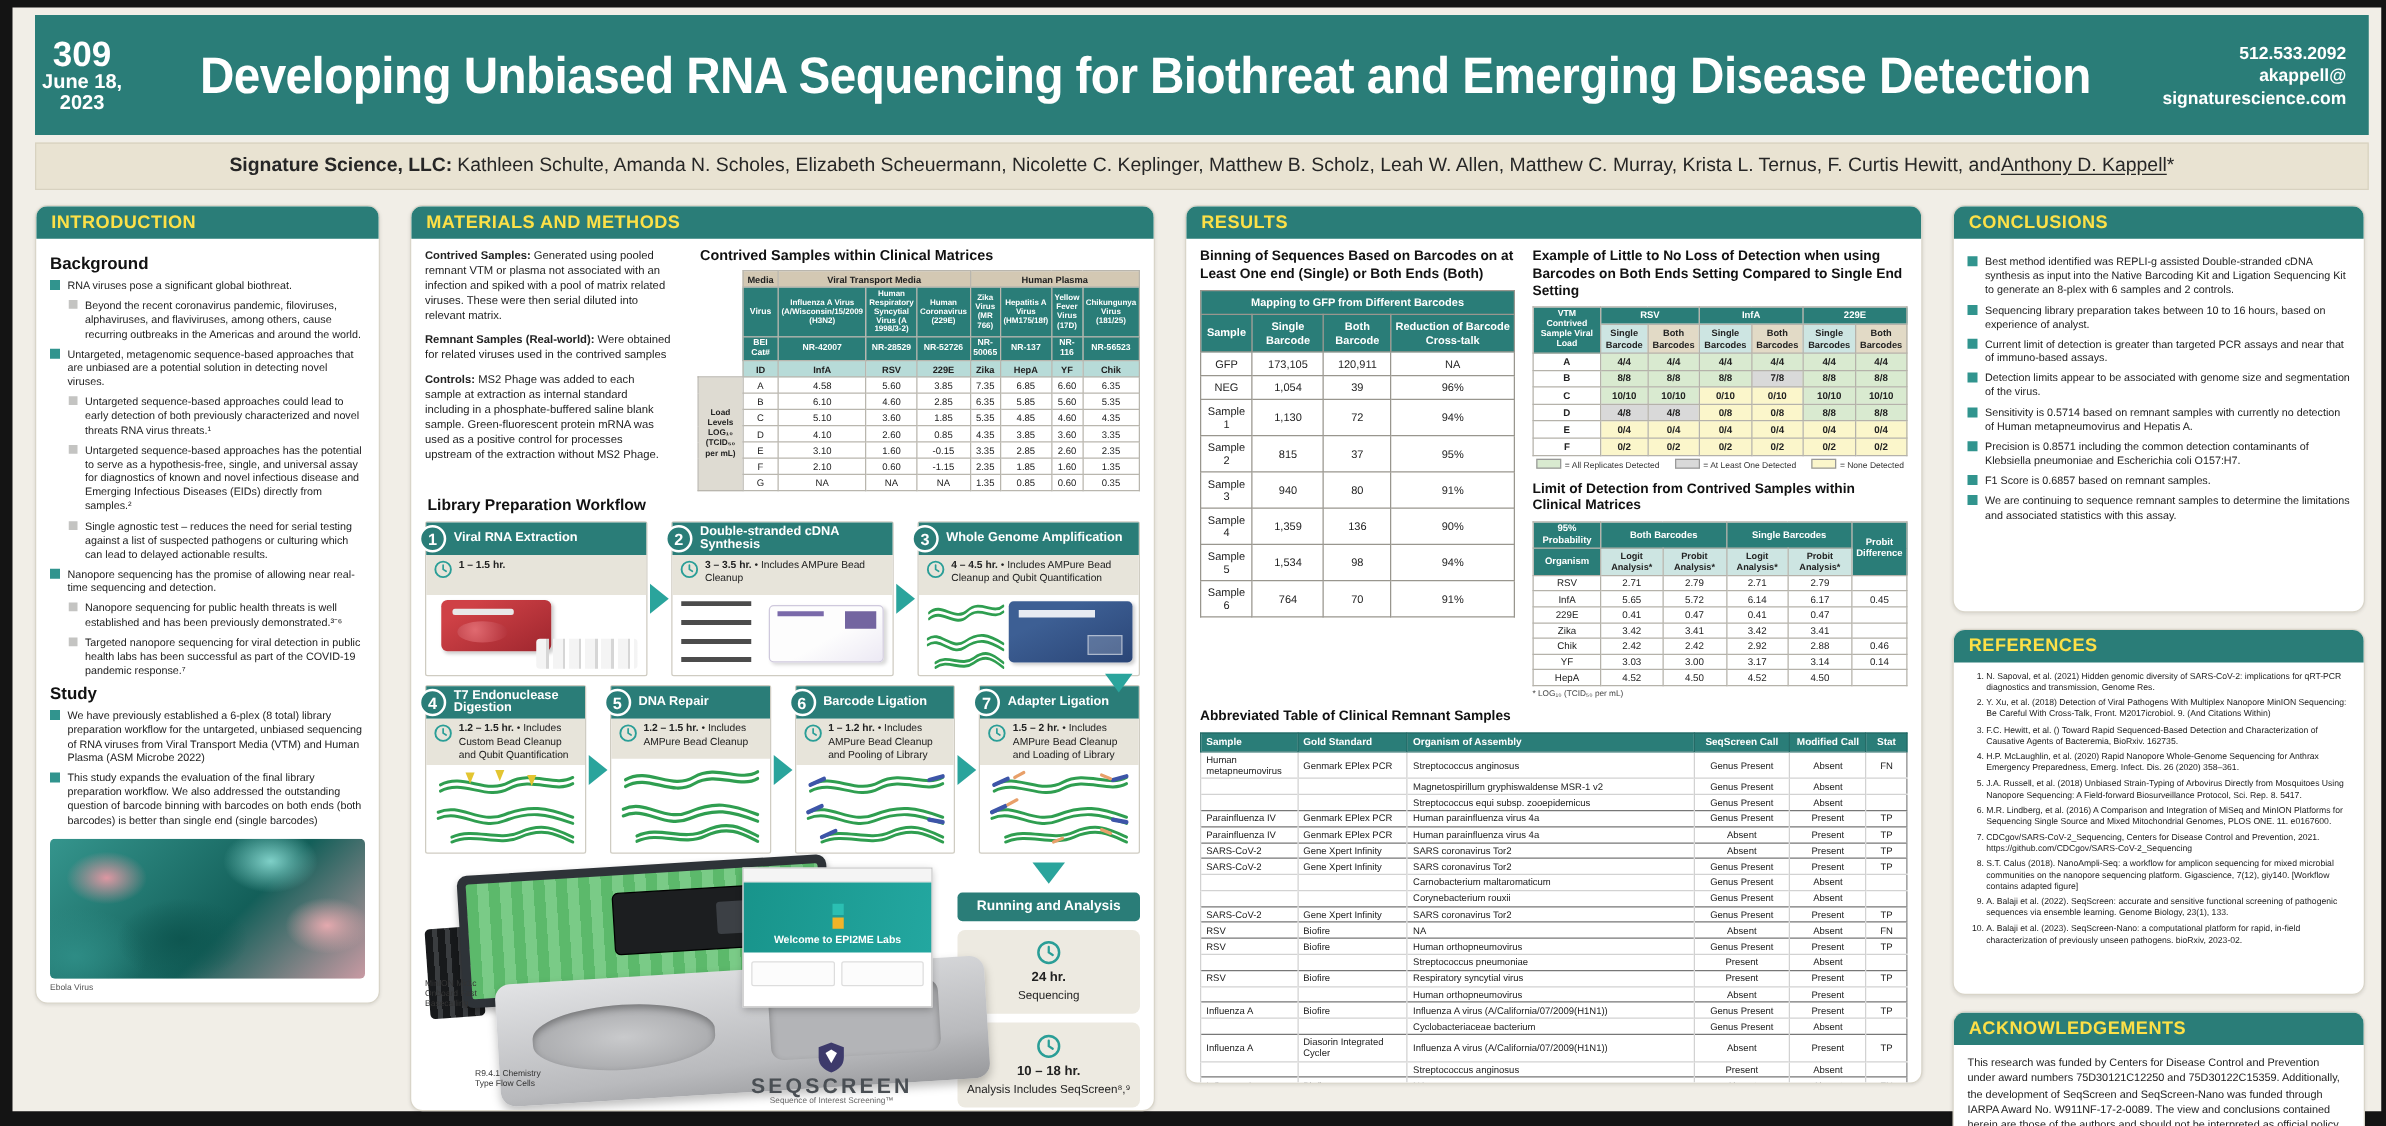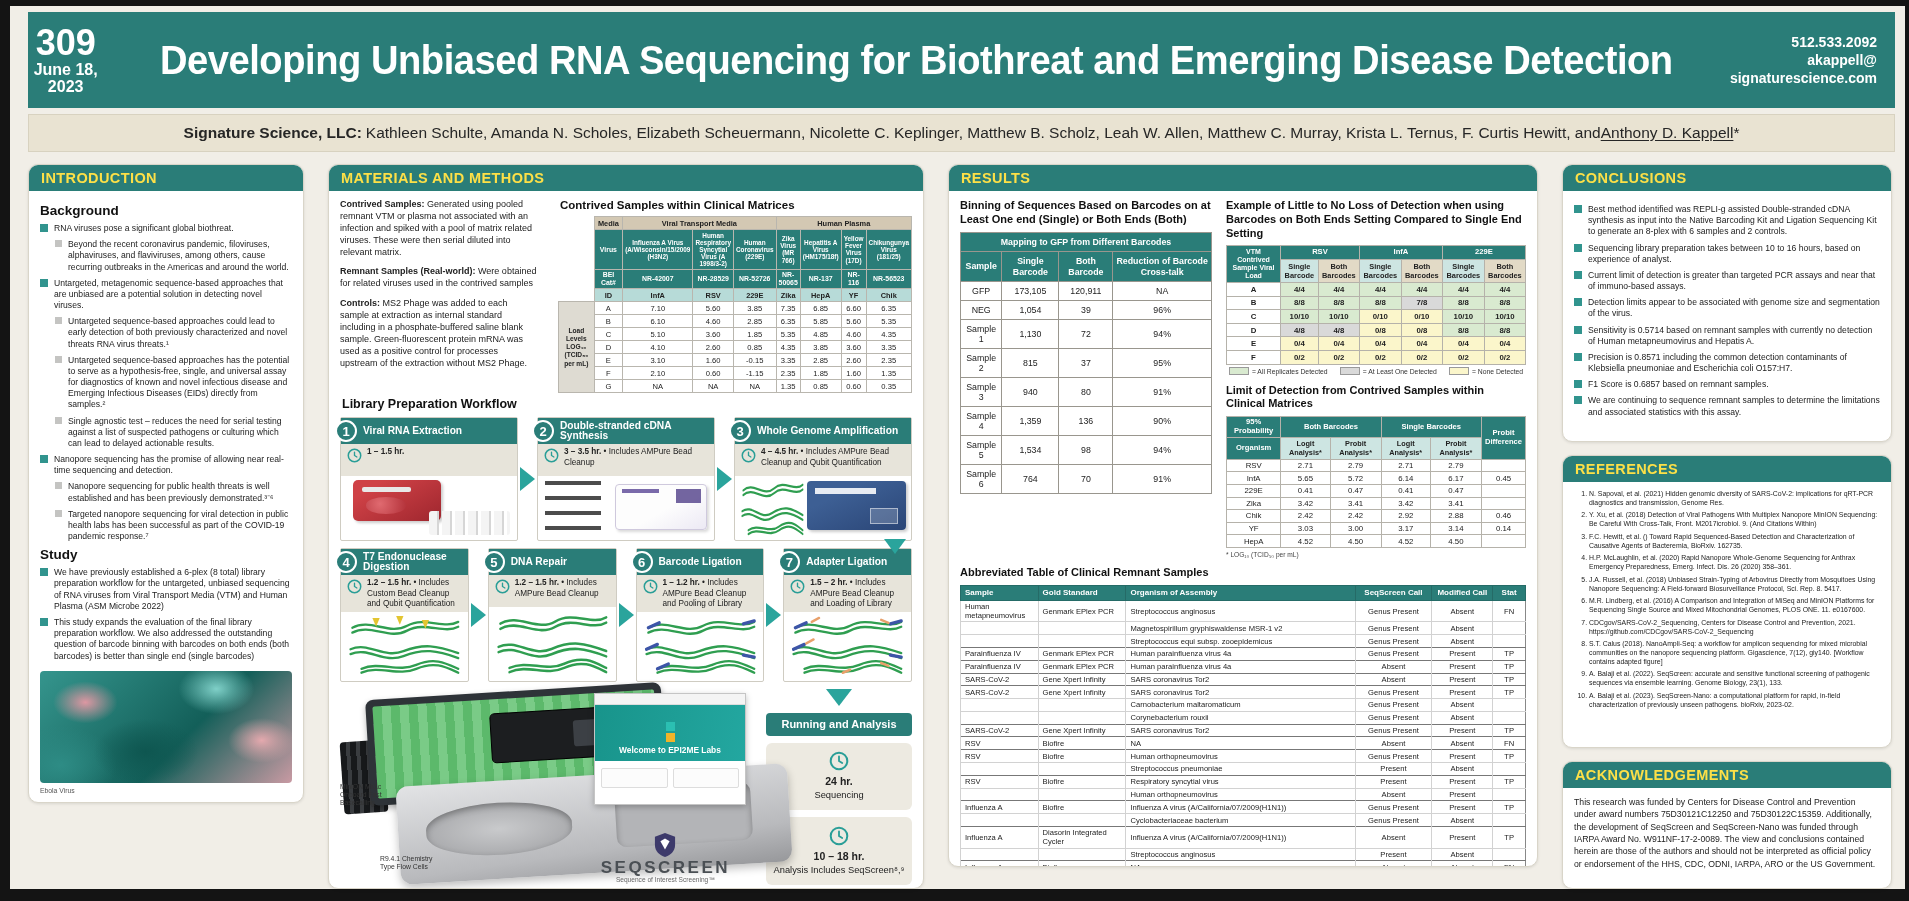--- a/index.html
+++ b/index.html
@@ -2,35 +2,35 @@
 <html><head>
 <meta charset="utf-8">
 <style>
 *{margin:0;padding:0;box-sizing:border-box}
 html,body{width:1909px;height:901px}
 body{background:#141414;font-family:"Liberation Sans",sans-serif;position:relative;overflow:hidden}
 .poster{position:absolute;left:10px;top:6px;width:1895px;height:883px;background:#f1eee7}
 
 .header{position:absolute;left:18px;top:6px;right:10px;height:96px;background:#2a7d78;display:flex;align-items:center;color:#fff}
 .h-left{width:160px;text-align:center;line-height:1.05}
-.h-num{font-size:36px;font-weight:bold}
+.h-num{font-size:28px;font-weight:bold}
 .h-date{font-size:16px;font-weight:bold}
 .h-title{flex:1;text-align:center;font-size:41px;font-weight:bold;white-space:nowrap;transform:scaleX(.93);letter-spacing:-.5px}
 .h-contact{width:200px;text-align:right;padding-right:18px;font-size:14px;font-weight:bold;line-height:1.3}
 .authors{position:absolute;left:18px;top:108px;right:10px;height:38px;background:#e9e3d2;display:flex;align-items:center;justify-content:center;font-size:15.5px;color:#262626;border:1px solid #d8d2c0}
 .authors b{margin-right:4px}
 .authors u{text-underline-offset:2px}
 
 .cols{position:absolute;left:18px;top:158px;right:10px;bottom:6px;display:flex;gap:24px;align-items:flex-start}
 .col1{width:276px}.col2{width:596px}.col3{width:590px}.col4{width:330px;display:flex;flex-direction:column;gap:13px}
 .card{background:#fff;border:1px solid #d9d5c9;border-radius:10px;box-shadow:0 1px 3px rgba(0,0,0,.10);display:flex;flex-direction:column;overflow:hidden}
 .card-head{background:#2a7d78;color:#fde047;font-weight:bold;font-size:14.5px;letter-spacing:.4px;padding:5px 12px;flex:0 0 auto}
 .card-body{padding:8px 11px;flex:1;overflow:hidden;position:relative}
 .methods-card{height:725px}.results-card{height:703px}
-.concl-card{height:278px}.refs-card{height:293px}.ack-card{height:128px}
+.concl-card{height:326px}.refs-card{height:293px}.ack-card{height:128px}
 
 .b-row{display:flex;gap:6px;margin:5px 0;font-size:8.6px;line-height:1.3;color:#222}
 .b-row .sq{flex:0 0 8px;width:8px;height:8px;margin-top:1px;background:#31948e}
 .b-row.lvl2{margin-left:15px}
 .b-row.lvl2 .sq{background:#c4c4c2;flex-basis:7px;width:7px;height:7px}
 .intro-h{font-size:13.5px;font-weight:bold;color:#121212;margin:4px 0 2px}
 .ebola{height:112px;border-radius:4px;margin-top:9px;background:
  radial-gradient(46px 30px at 18% 28%,#dd97a2 0%,transparent 70%),
  radial-gradient(54px 36px at 70% 16%,#7fd0c8 0%,transparent 70%),
  radial-gradient(70px 44px at 42% 72%,#0e5650 0%,transparent 75%),
@@ -285,21 +285,21 @@
                       <th class="lt">RSV</th>
                       <th class="lt">229E</th>
                       <th class="lt">Zika</th>
                       <th class="lt">HepA</th>
                       <th class="lt">YF</th>
                       <th class="lt">Chik</th>
                     </tr>
                     <tr>
                       <td class="loadlbl" rowspan="7">Load Levels LOG₁₀ (TCID₅₀ per mL)</td>
                       <td>A</td>
-                      <td>7.10</td>
+                      <td>4.58</td>
                       <td>5.60</td>
                       <td>3.85</td>
                       <td>7.35</td>
                       <td>6.85</td>
                       <td>6.60</td>
                       <td>6.35</td>
                     </tr>
                     <tr>
                       <td>B</td>
                       <td>6.10</td>

